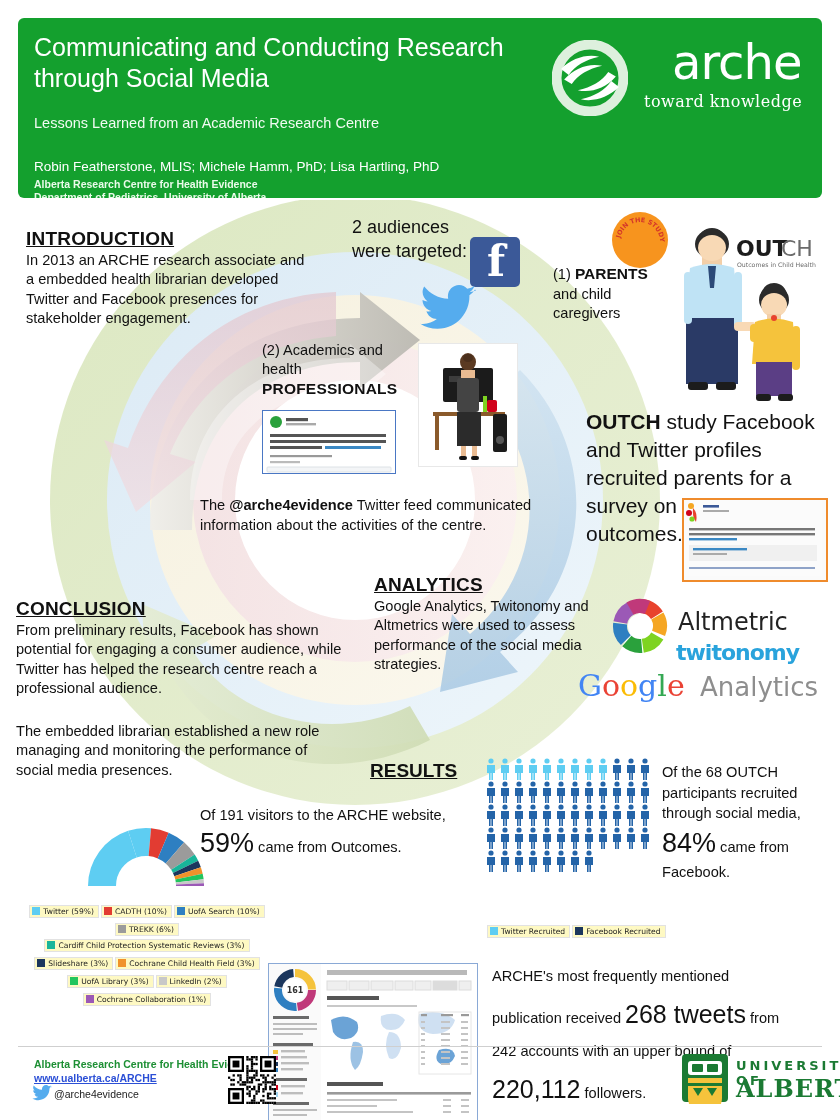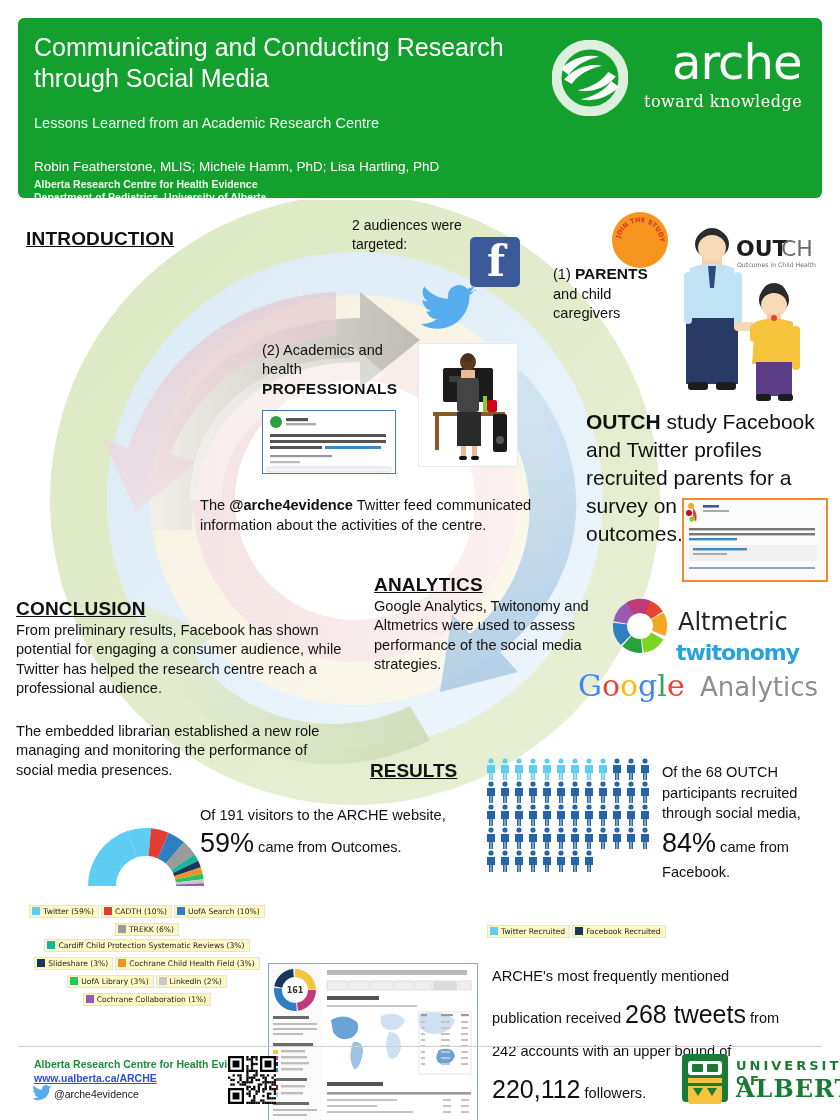--- a/index.html
+++ b/index.html
@@ -26,21 +26,21 @@
   
   .bg-art{position:absolute;left:0;top:200px;width:840px;height:640px;}
 
   
   .sect-head{font-size:19px;font-weight:bold;text-decoration:underline;letter-spacing:.2px;}
   .body-txt{font-size:14.6px;line-height:1.33;}
 
   #intro{position:absolute;left:26px;top:228px;width:290px;}
   #intro .sect-head{margin-bottom:1px;}
 
-  #aud-lead{position:absolute;left:352px;top:216px;width:140px;font-size:14px;line-height:1.33;}
+  #aud-lead{position:absolute;left:352px;top:216px;width:140px;font-size:18px;line-height:1.33;}
 
   #aud2{position:absolute;left:262px;top:341px;width:140px;font-size:14.6px;line-height:1.3;}
   #aud2 b{font-size:15.5px;letter-spacing:.2px;}
 
   #aud1{position:absolute;left:553px;top:264px;width:110px;font-size:14.6px;line-height:1.33;}
   #aud1 b{font-size:15.5px;}
 
   #outch-cap{position:absolute;left:586px;top:408px;width:240px;font-size:21px;line-height:1.33;}
 
   #feed-txt{position:absolute;left:200px;top:496px;width:380px;font-size:14.6px;line-height:1.34;}
@@ -183,20 +183,21 @@
         <path d="M88 62 C74 76 54 82 38 78 C56 74 70 66 78 54 Z" fill="#ffffff"></path>
         <path d="M84 48 C70 64 50 70 34 66 C52 62 66 54 74 42 Z" fill="#ffffff"></path>
       </svg>
       <div class="arche-word">arche</div>
       <div class="arche-tag">toward knowledge</div>
     </div>
   </div>
 
   <div id="intro">
     <div class="sect-head">INTRODUCTION</div>
+    <div class="body-txt">In 2013 an ARCHE research associate and a embedded health librarian developed Twitter and Facebook presences for stakeholder engagement.</div>
   </div>
 
   <div id="aud-lead">2 audiences were targeted:</div>
 
   <div id="fb-icon">
     <span>f</span>
   </div>
 
   <svg id="tw-icon" viewBox="0 0 56 46">
     <path d="M56 5.5c-2 .9-4.2 1.5-6.5 1.8 2.3-1.4 4.1-3.6 5-6.2-2.2 1.3-4.6 2.2-7.2 2.7C45.2 1.5 42.3 0 39.1 0c-6.2 0-11.2 5-11.2 11.2 0 .9.1 1.7.3 2.5C18.8 13.3 10 8.6 4.2 1.4c-1 1.7-1.6 3.6-1.6 5.7 0 3.9 2 7.3 5 9.3-1.8-.1-3.6-.6-5.1-1.4v.1c0 5.4 3.9 9.9 9 11-.9.3-1.9.4-3 .4-.7 0-1.4-.1-2.1-.2 1.4 4.5 5.5 7.7 10.5 7.8-3.8 3-8.7 4.8-13.9 4.8-.9 0-1.8-.1-2.7-.2 5 3.2 10.9 5 17.2 5 20.6 0 31.9-17.1 31.9-31.9v-1.5c2.2-1.6 4.1-3.5 5.6-5.8z" fill="#55acee"></path>

